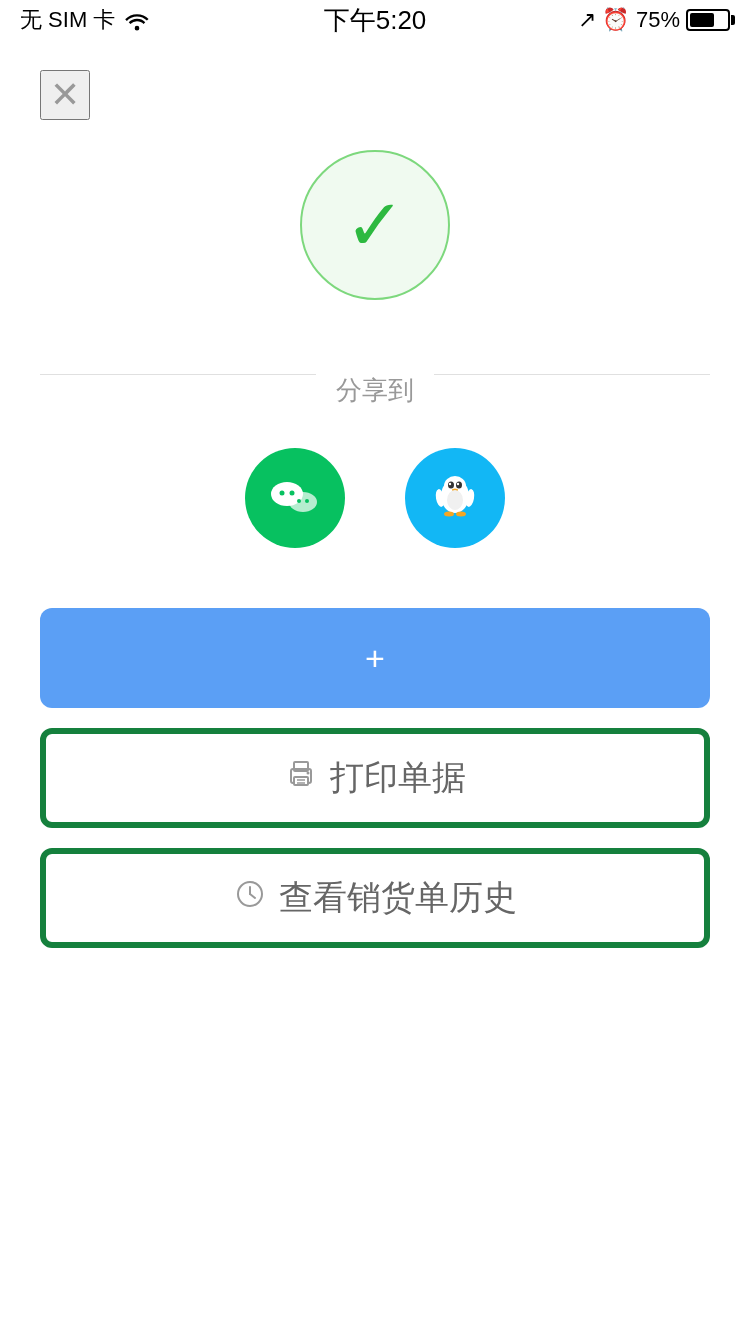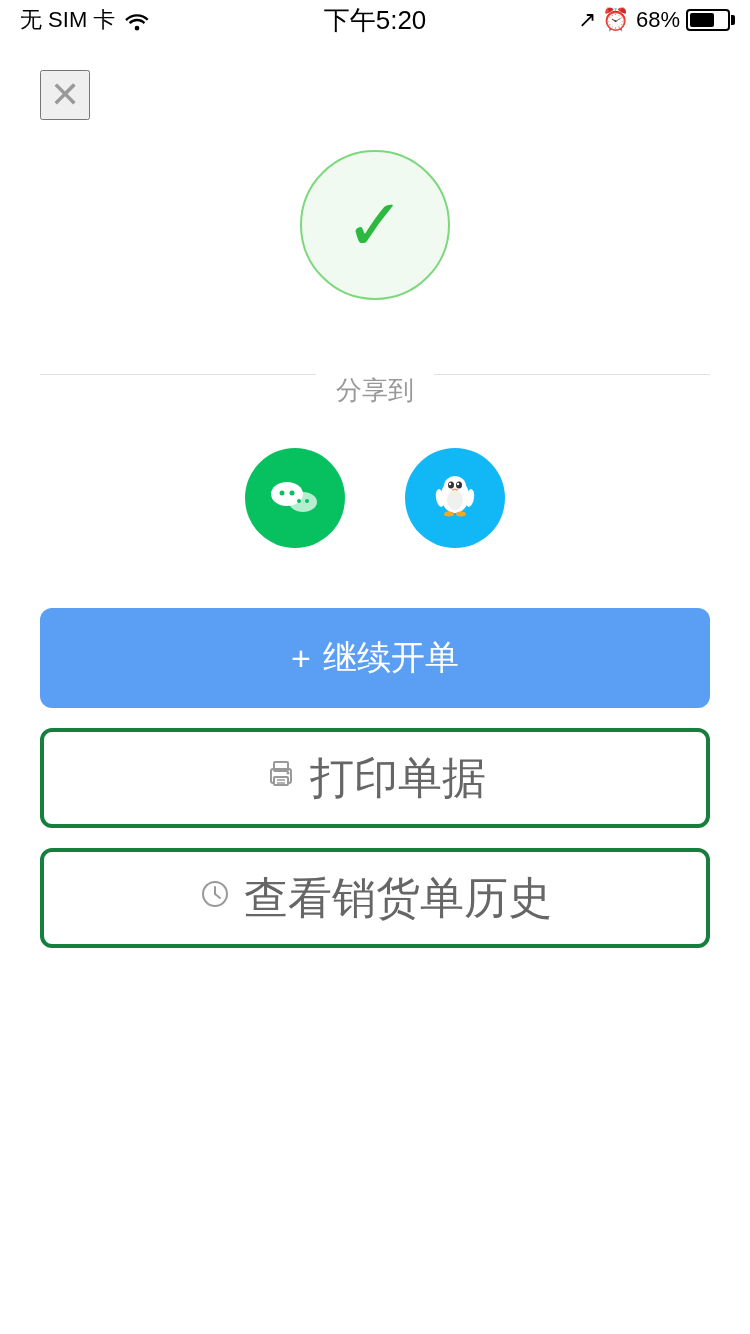--- a/index.html
+++ b/index.html
@@ -212,23 +212,23 @@
       display: flex;
       align-items: center;
       justify-content: center;
       gap: 12px;
     }
 
     .btn-secondary {
       width: 100%;
       height: 100px;
       background: #fff;
-      border: 4px solid #15803d;
+      border: 6px solid #15803d;
       border-radius: 12px;
-      font-size: 44px;
+      font-size: 34px;
       color: #666;
       cursor: pointer;
       display: flex;
       align-items: center;
       justify-content: center;
       gap: 12px;
     }
 
     .btn-icon {
       font-size: 34px;
@@ -247,21 +247,21 @@
   <div class="status-left">
     <span>无 SIM 卡</span>
     <svg class="wifi-svg" viewBox="0 0 24 18" fill="none" xmlns="http://www.w3.org/2000/svg">
       <path d="M12 14a2 2 0 1 1 0 4 2 2 0 0 1 0-4zm0-4c2.21 0 4.21.9 5.66 2.34l1.42-1.42A9.956 9.956 0 0 0 12 8c-2.76 0-5.26 1.12-7.07 2.93l1.42 1.42A7.956 7.956 0 0 1 12 10zm0-4c3.31 0 6.31 1.34 8.49 3.51l1.42-1.42C19.54 5.68 15.99 4 12 4c-3.99 0-7.54 1.68-10.12 4.37l1.42 1.42C5.49 7.34 8.58 6 12 6z" fill="#000"></path>
     </svg>
   </div>
   <div class="status-center">下午5:20</div>
   <div class="status-right">
     <span>↗</span>
     <span>⏰</span>
-    <span>68%</span>
+    <span>75%</span>
     <div class="battery-icon">
       <div class="battery-fill"></div>
     </div>
   </div>
 </div>
 
 <div class="main-content">
 
   <button class="close-btn">
     <span class="close-x">✕</span>
@@ -316,21 +316,20 @@
         <ellipse cx="15" cy="30" rx="4" ry="9" fill="white" transform="rotate(-10,15,30)"></ellipse>
         <ellipse cx="45" cy="30" rx="4" ry="9" fill="white" transform="rotate(10,45,30)"></ellipse>
       </svg>
     </div>
   </div>
 
   <div class="buttons-section">
 
     <button class="btn-primary">
       <span class="btn-icon">+</span>
-      <span>继续开单</span>
     </button>
 
     <button class="btn-secondary">
       <span class="btn-icon">
         <svg width="34" height="34" viewBox="0 0 34 34" fill="none" xmlns="http://www.w3.org/2000/svg">
           <rect x="7" y="12" width="20" height="14" rx="2" stroke="#999" stroke-width="2" fill="none"></rect>
           <rect x="10" y="5" width="14" height="9" rx="1" stroke="#999" stroke-width="2" fill="none"></rect>
           <rect x="10" y="20" width="14" height="8" rx="1" fill="white" stroke="#999" stroke-width="2"></rect>
           <line x1="13" y1="23" x2="21" y2="23" stroke="#999" stroke-width="1.5"></line>
           <line x1="13" y1="26" x2="21" y2="26" stroke="#999" stroke-width="1.5"></line>

